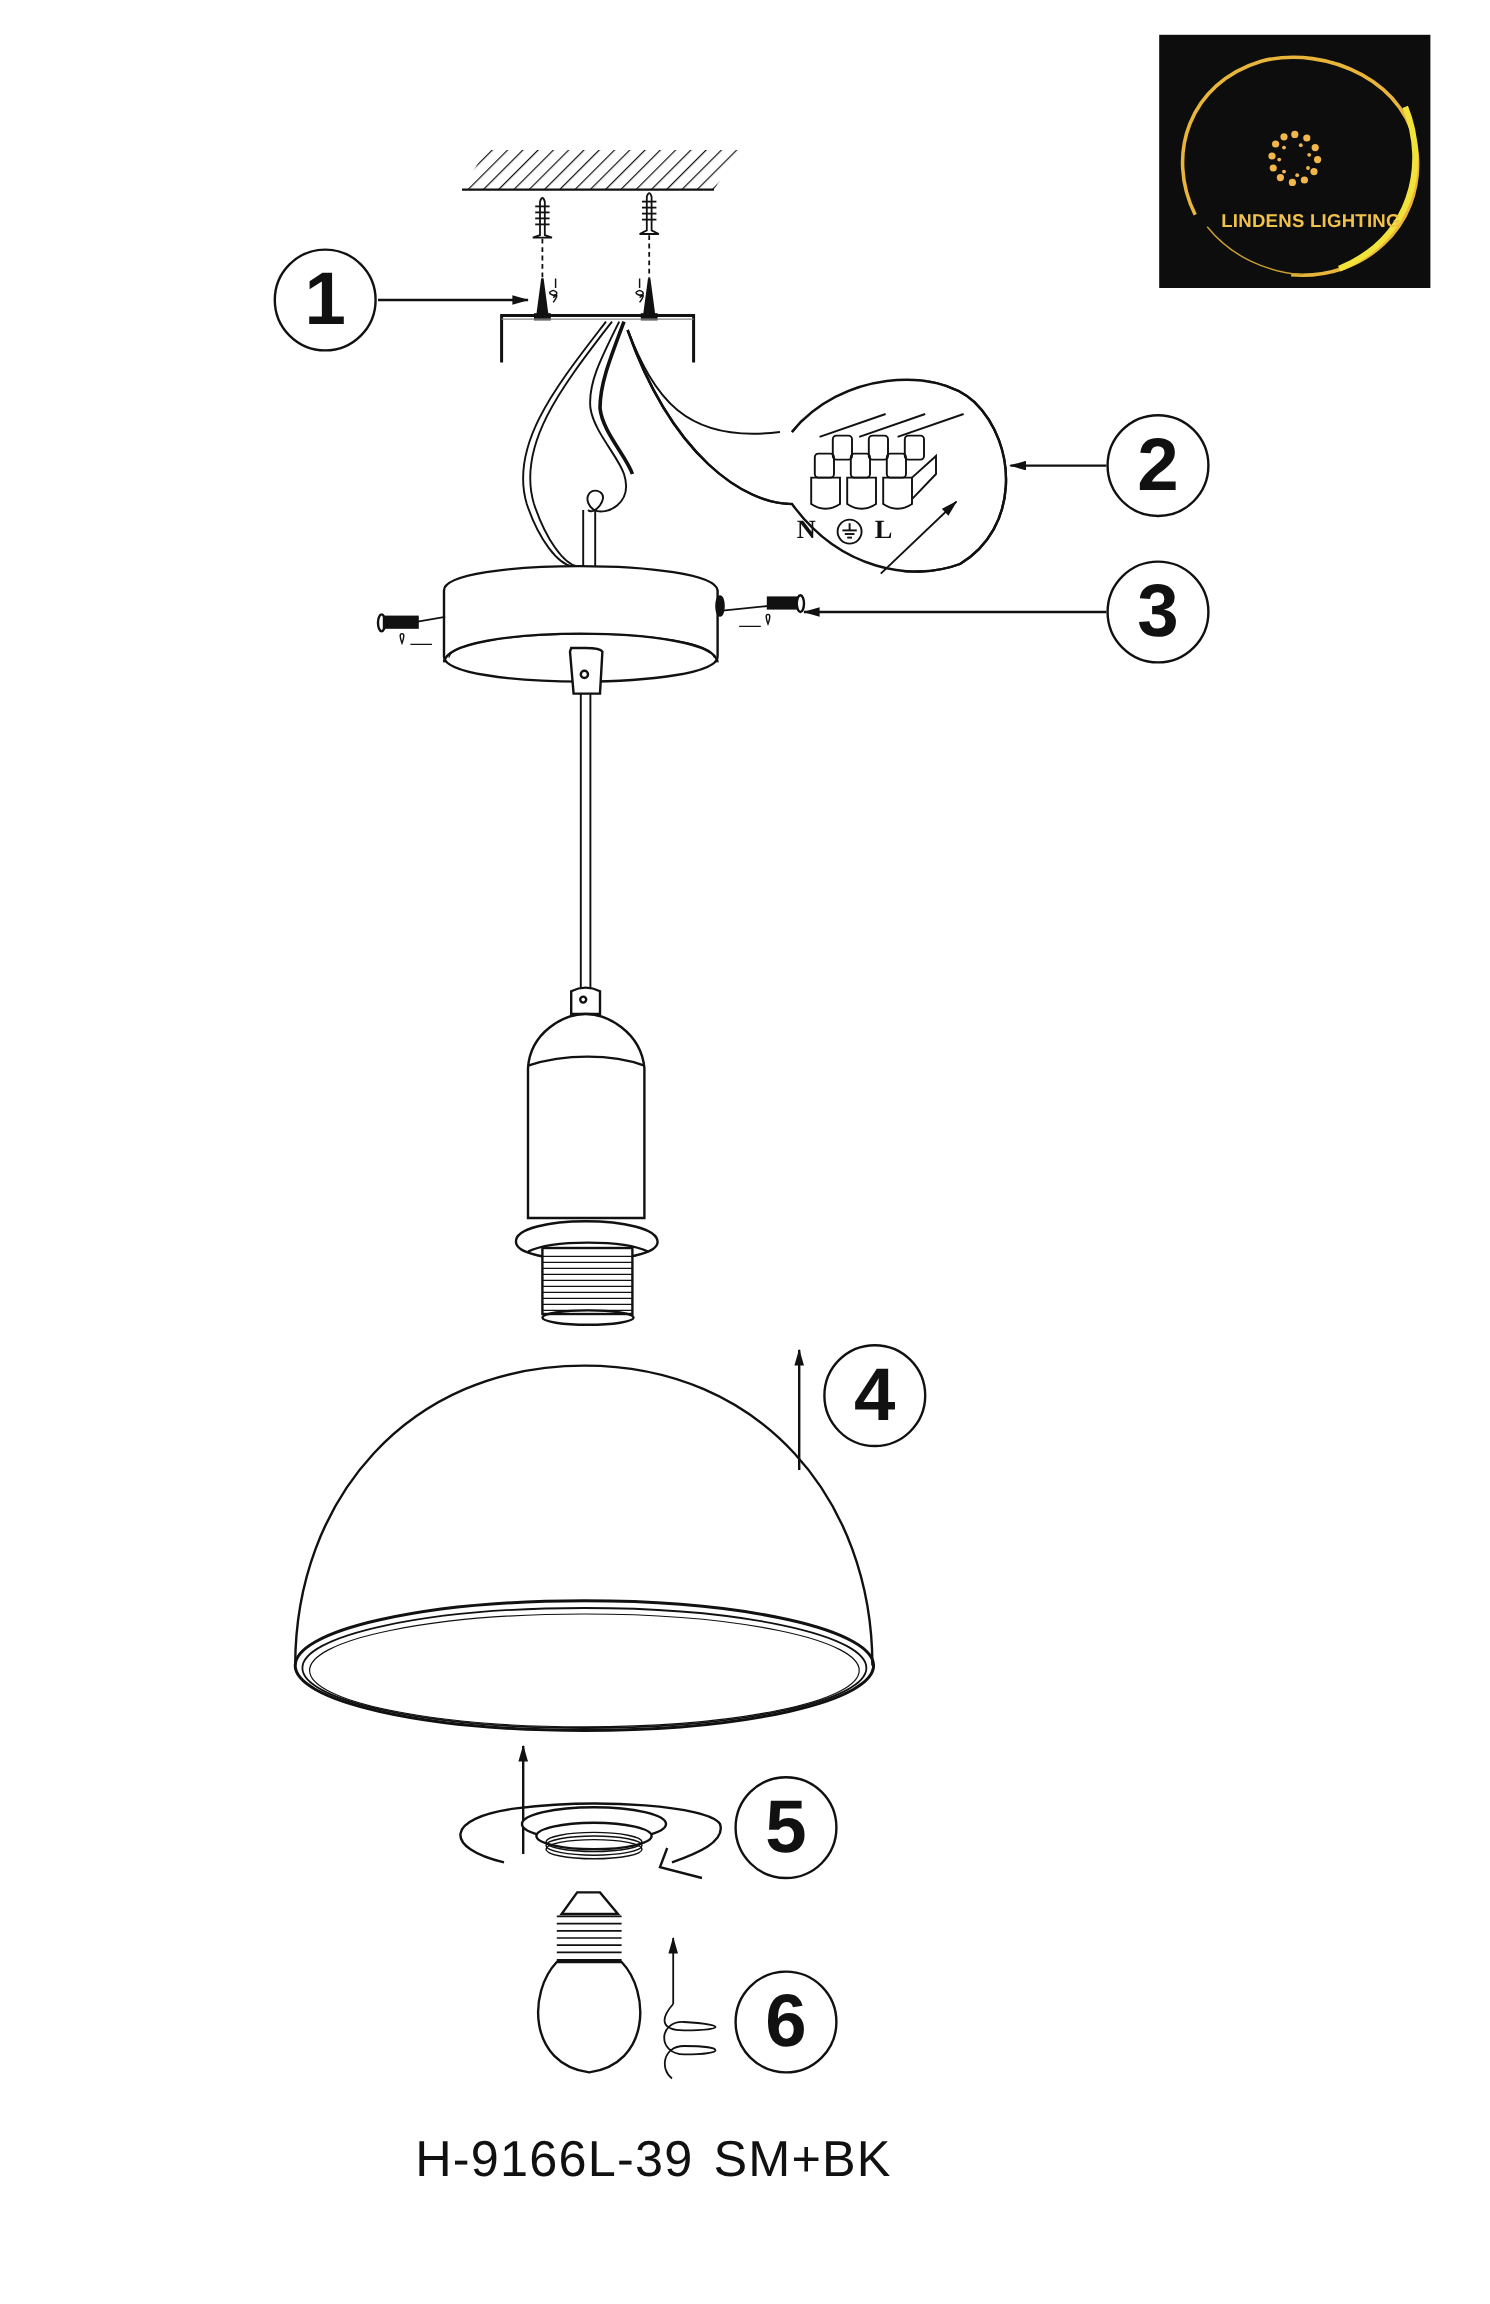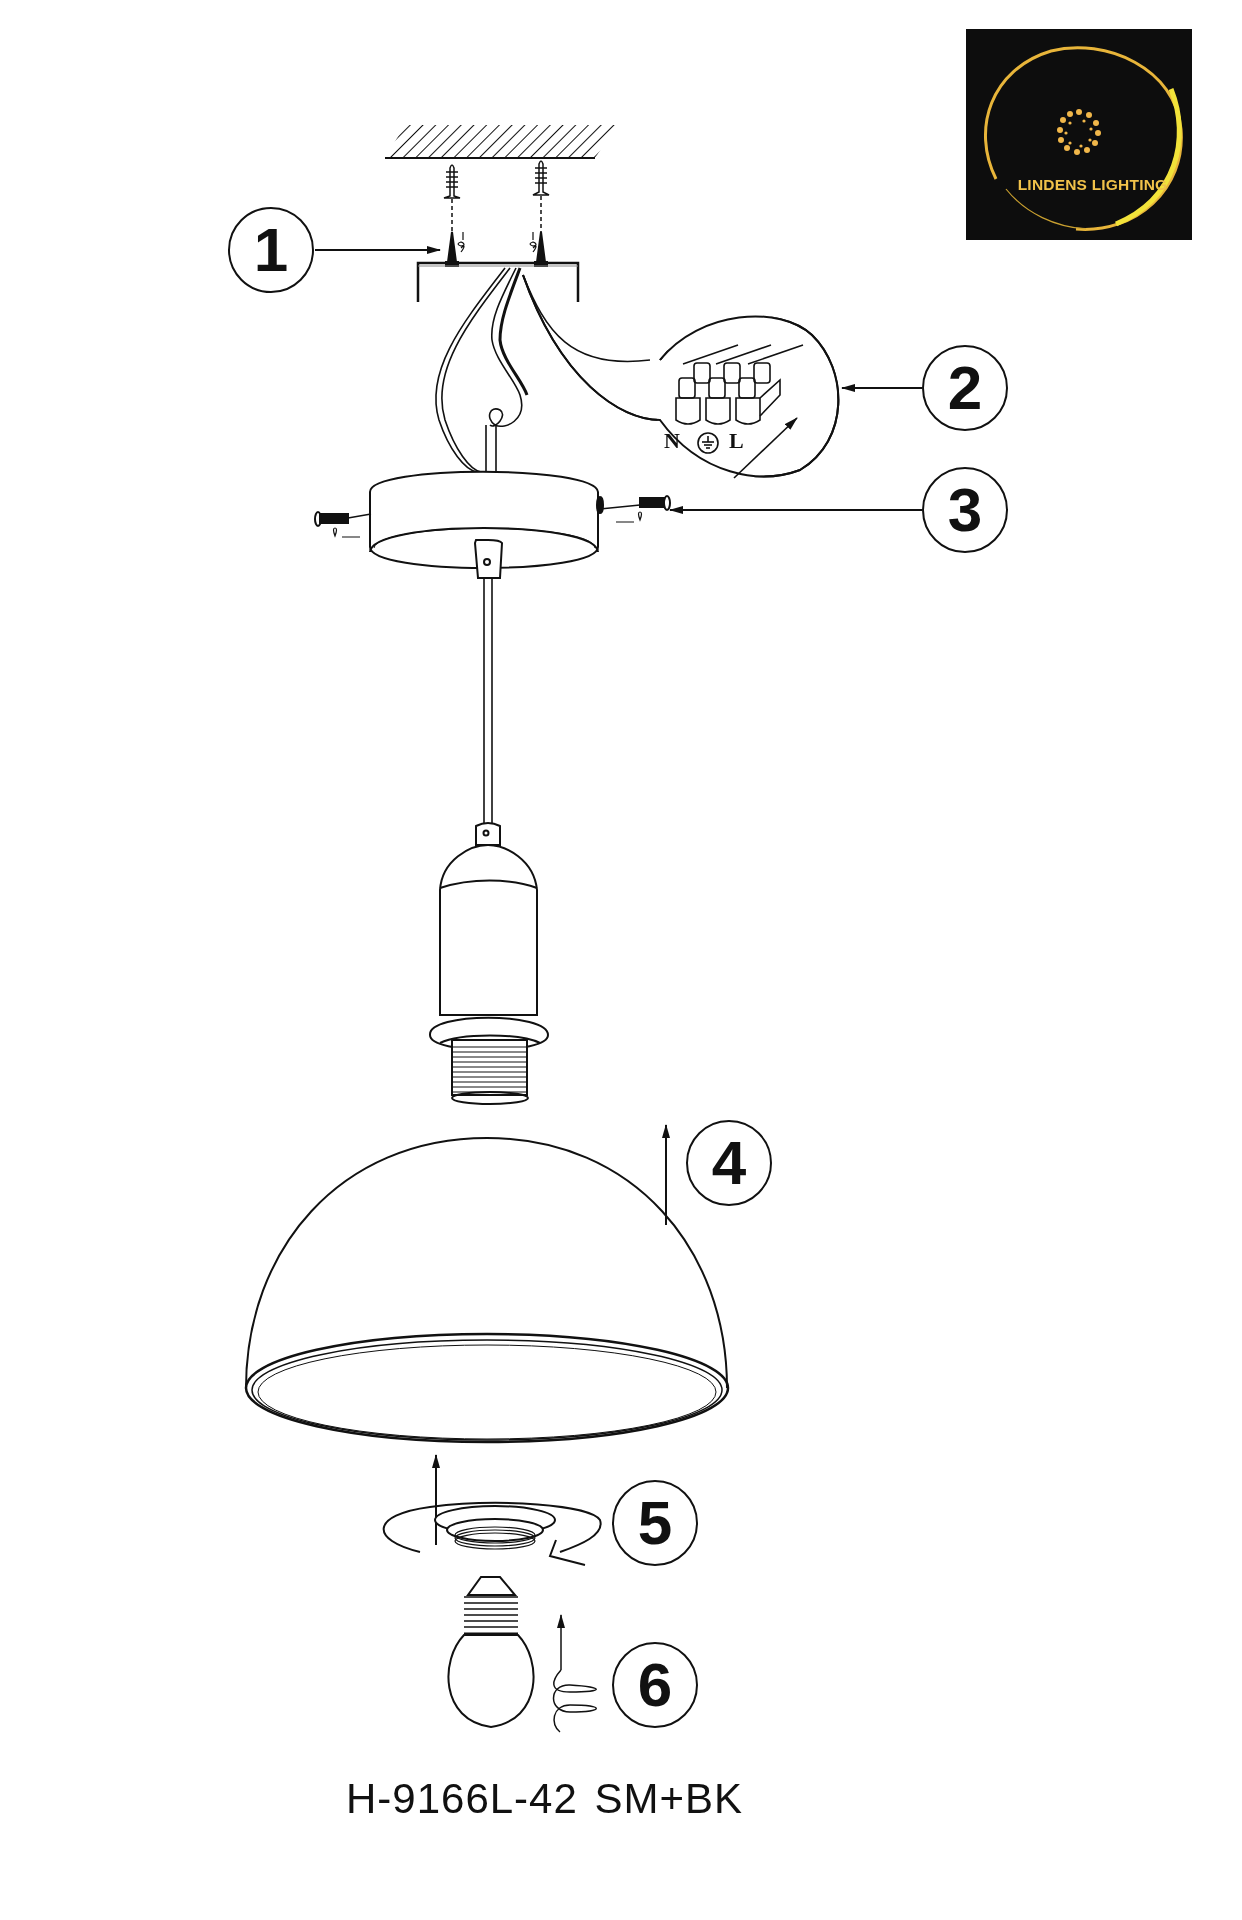--- a/index.html
+++ b/index.html
@@ -221,13 +221,13 @@
 <div style="position:absolute;left:664px;top:428px;font-family:'Liberation Serif',serif;font-weight:bold;font-size:22px;color:#111;">N</div>
 <div style="position:absolute;left:729px;top:428px;font-family:'Liberation Serif',serif;font-weight:bold;font-size:22px;color:#111;">L</div>
 
 <div class="callout" style="left:228px;top:207px;">1</div>
 <div class="callout" style="left:922px;top:345px;">2</div>
 <div class="callout" style="left:922px;top:467px;">3</div>
 <div class="callout" style="left:686px;top:1120px;">4</div>
 <div class="callout" style="left:612px;top:1480px;">5</div>
 <div class="callout" style="left:612px;top:1642px;">6</div>
 
-<div class="model">H-9166L-42 SM+BK</div>
+<div class="model">H-9166L-39 SM+BK</div>
 
 </body></html>

